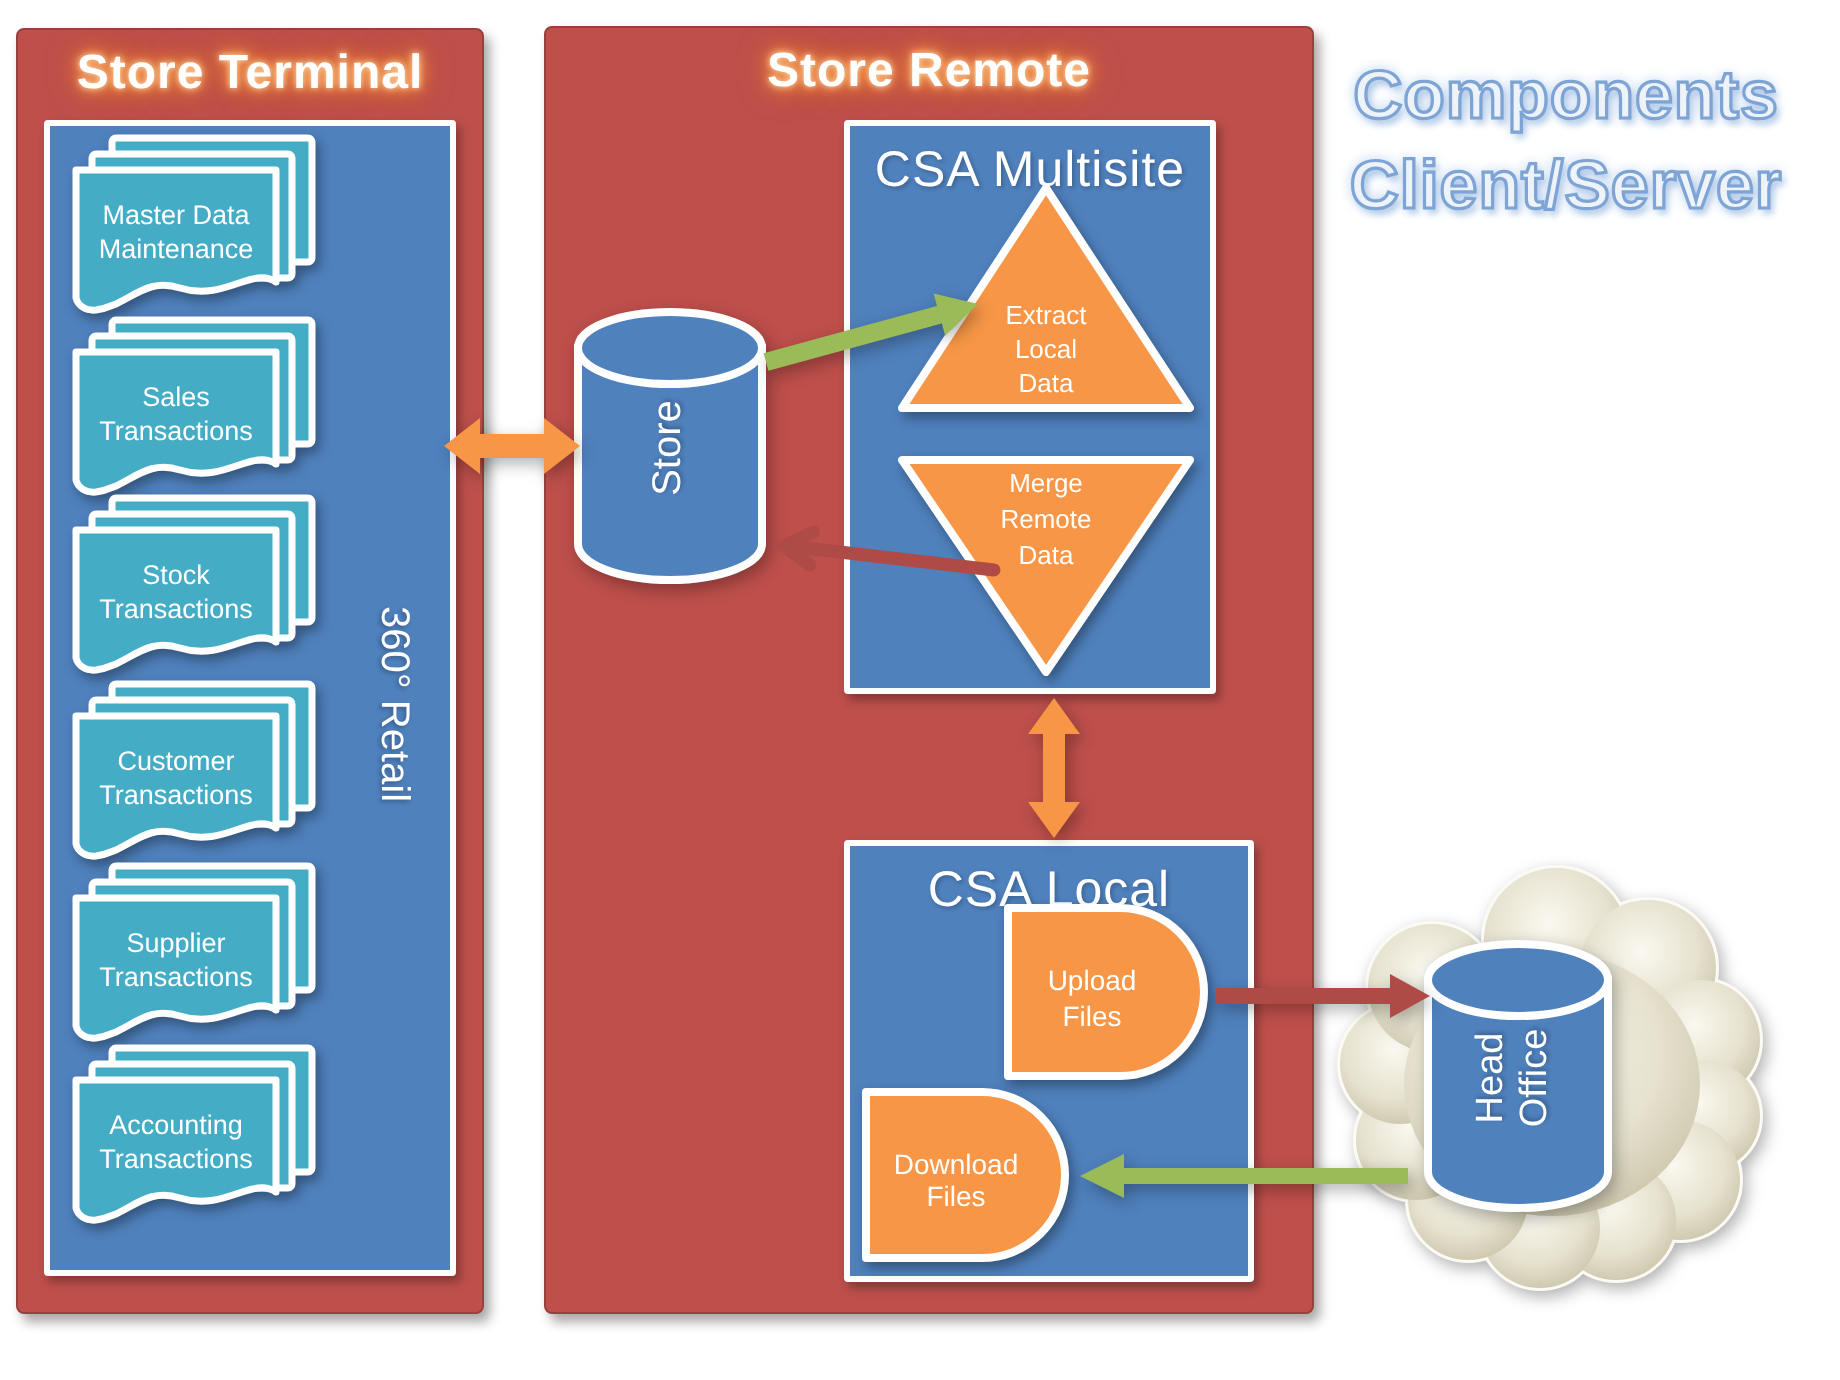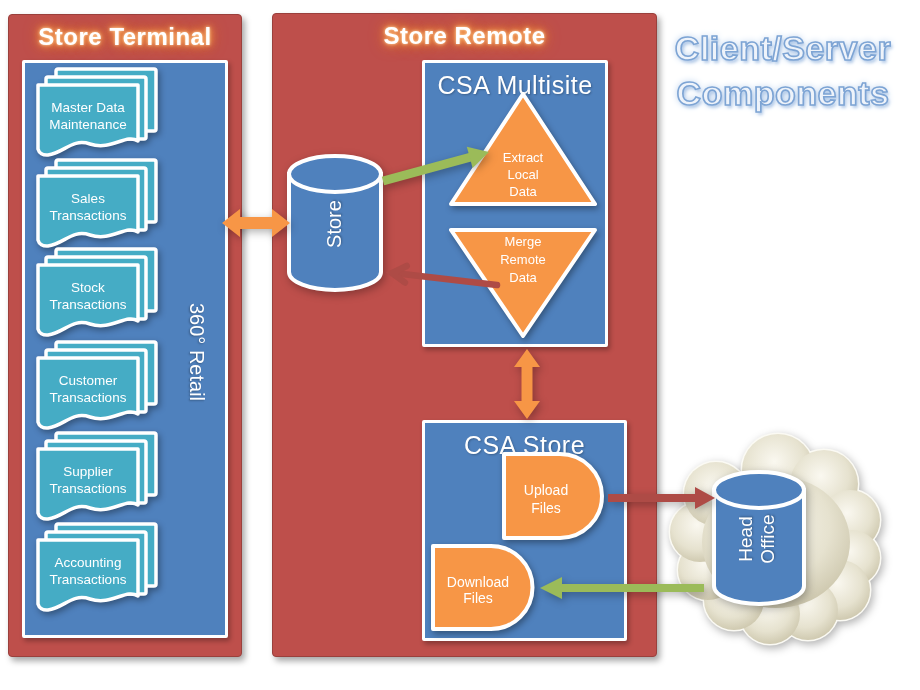--- a/index.html
+++ b/index.html
@@ -149,21 +149,21 @@
     <text class="shape-text" x="78" y="110">Data</text>
   </svg>
   <svg style="left:445px;top:224px;" width="156" height="118" viewBox="0 0 156 118">
     <polygon class="tri shadowed" points="6,6 150,6 78,112"></polygon>
     <text class="shape-text" x="78" y="22">Merge</text>
     <text class="shape-text" x="78" y="40">Remote</text>
     <text class="shape-text" x="78" y="58">Data</text>
   </svg>
 
   <div class="blue-panel" style="left:422px;top:420px;width:205px;height:221px;">
-    <div class="panel-title">CSA Store</div>
+    <div class="panel-title">CSA Local</div>
   </div>
   <svg style="left:500px;top:450px;" width="112" height="92" viewBox="0 0 112 92">
     <path class="delay shadowed" d="M4,4 H60 A42,42 0 0 1 60,88 H4 Z"></path>
     <text class="shape-text-lg" x="46" y="45">Upload</text>
     <text class="shape-text-lg" x="46" y="63">Files</text>
   </svg>
   <svg style="left:429px;top:542px;" width="112" height="91" viewBox="0 0 112 91">
     <path class="delay shadowed" d="M4,4 H62 A41.5,41.5 0 0 1 62,87 H4 Z"></path>
     <text class="shape-text-lg" x="49" y="45">Download</text>
     <text class="shape-text-lg" x="49" y="61">Files</text>
@@ -220,22 +220,22 @@
       <path class="cyl" d="M5,24 V120 A45,18 0 0 0 95,120 V24 Z"></path>
       <ellipse class="cyl" cx="50" cy="24" rx="45" ry="18"></ellipse>
     </g>
   </svg>
   <div class="vlabel rot-ccw" style="left:692px;top:516px;width:130px;height:46px;font-size:19px;line-height:22px;">
     <span>Head</span>
     <span>Office</span>
   </div>
 
   <div id="heading">
+    <div>Components</div>
     <div>Client/Server</div>
-    <div>Components</div>
   </div>
 
   <svg style="left:0;top:0;" width="920" height="690" viewBox="0 0 920 690" pointer-events="none">
 
     <path class="orange-arrow soft-shadow" d="M222,223 L240,209 L240,217 H272 V209 L290,223 L272,237 V229 H240 V237 Z"></path>
 
     <path class="orange-arrow soft-shadow" d="M527,349 L540,367 L532.5,367 V401 H540 L527,419 L514,401 H521.5 V367 H514 Z"></path>
 
     <g class="soft-shadow">
       <line class="green-line" x1="383" y1="181" x2="471" y2="157"></line>

